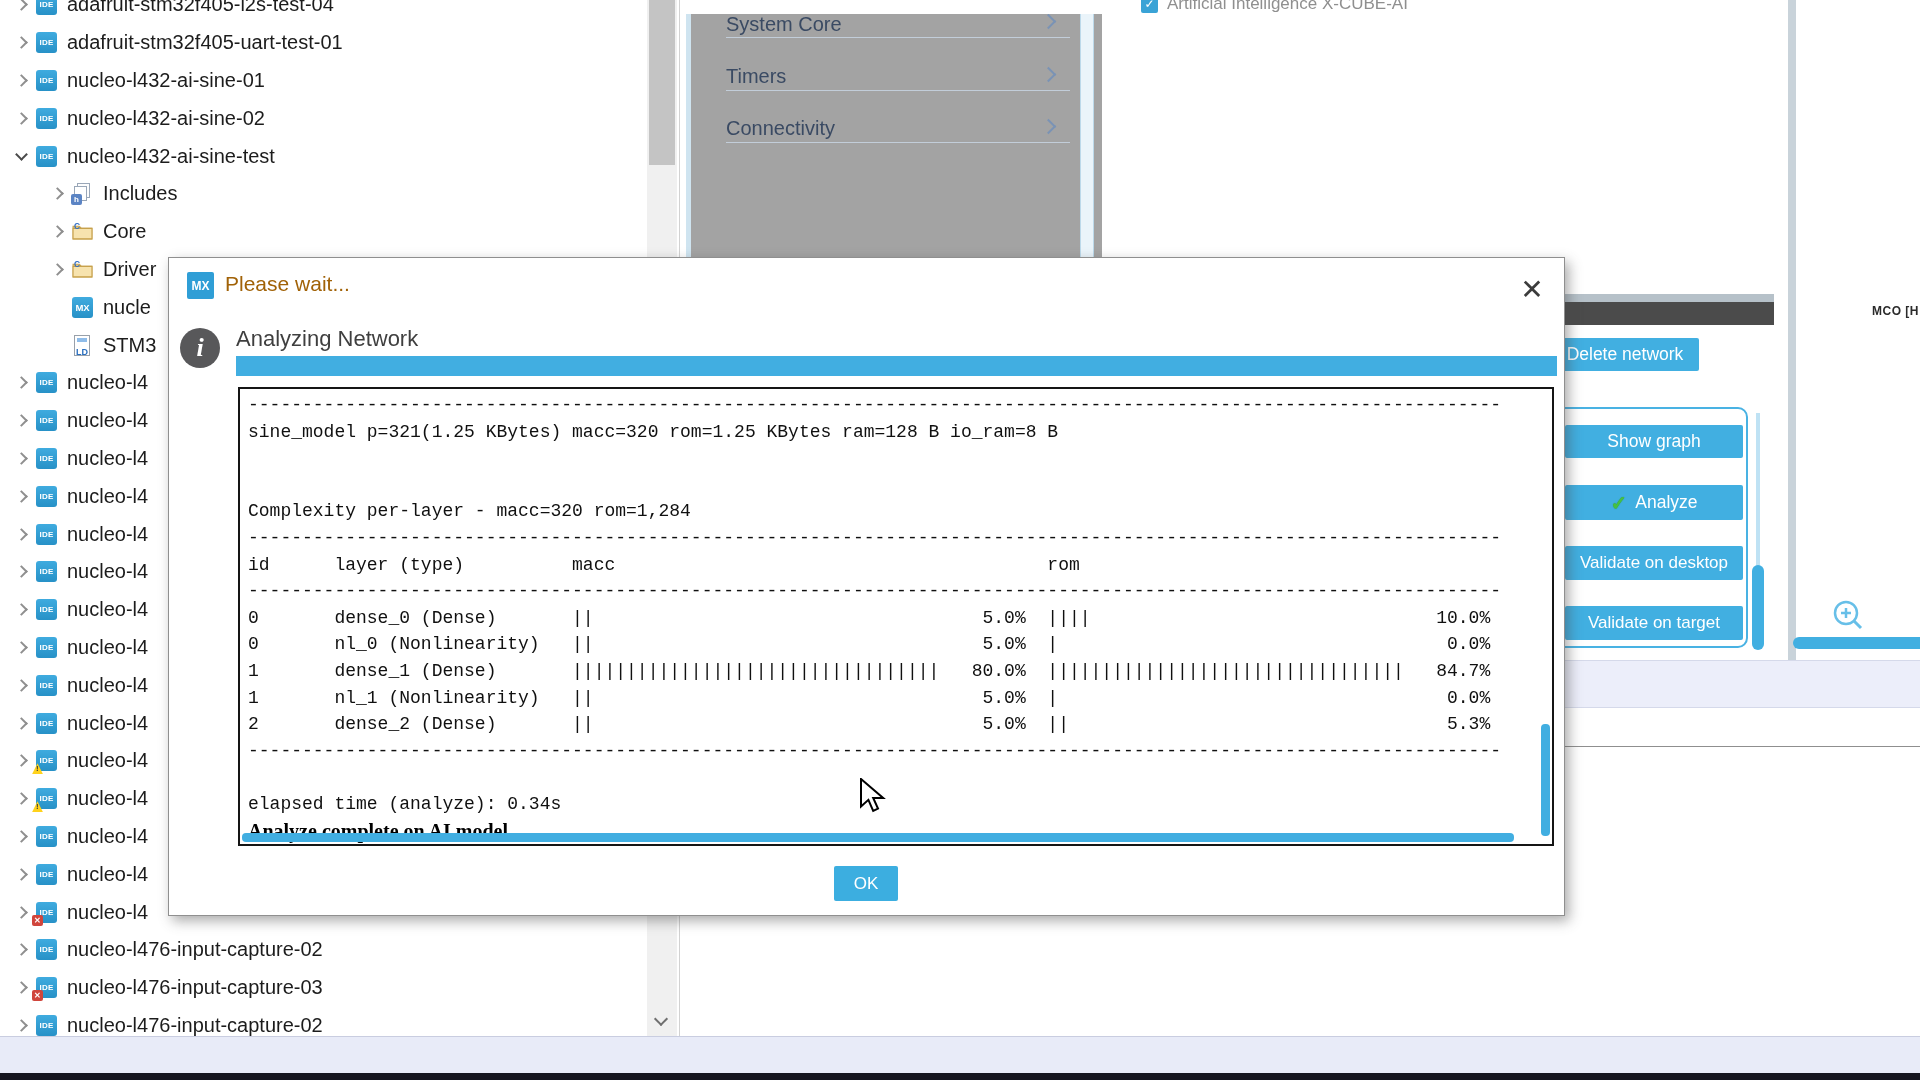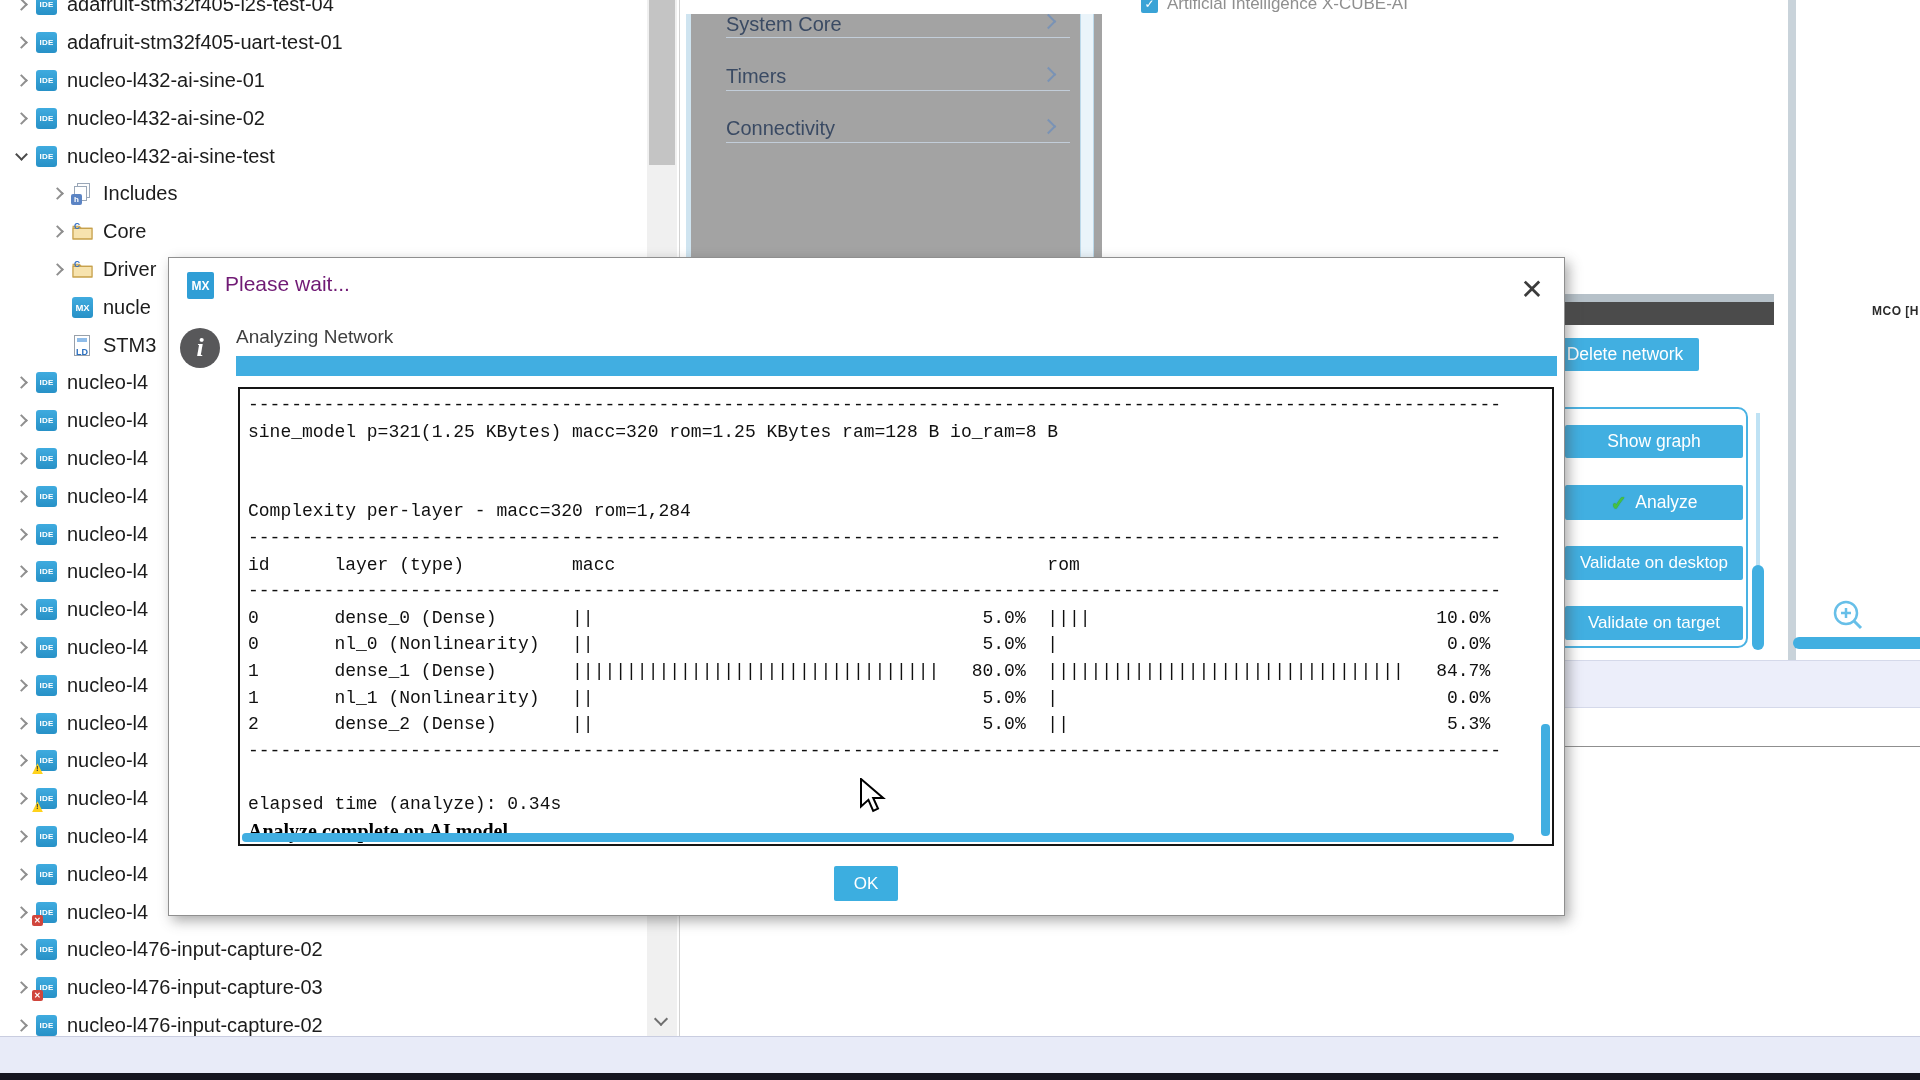--- a/index.html
+++ b/index.html
@@ -87,27 +87,27 @@
   .bottom-strip { position:absolute; left:0; top:1036px; width:1920px; height:37px;
                   background:#e8ebf8; border-top:1px solid #c9cde0; }
   .bottom-bar { position:absolute; left:0; top:1073px; width:1920px; height:7px; background:#15151f; }
 
   
   .dialog { position:absolute; left:168px; top:257px; width:1397px; height:659px; background:#fff;
             border:1px solid #8f8f8f; box-shadow:4px 5px 12px rgba(70,70,70,.45); z-index:10; }
   .dlg-mx { position:absolute; left:18px; top:14px; width:27px; height:27px; background:#2f9ed6;
             border-radius:2px; color:#fff; font-weight:bold; font-size:12px;
             display:flex; align-items:center; justify-content:center; }
-  .dlg-title { position:absolute; left:56px; top:14px; font-size:21px; color:#701a75; }
+  .dlg-title { position:absolute; left:56px; top:14px; font-size:21px; color:#a16207; }
   .dlg-close { position:absolute; left:1344px; top:12px; width:38px; height:38px; display:flex;
                align-items:center; justify-content:center; font-size:28px; font-weight:300; color:#3c3c3c; cursor:default; }
   .dlg-info { position:absolute; left:11px; top:70px; width:40px; height:40px; border-radius:50%;
               background:#58585a; color:#fff; display:flex; align-items:center; justify-content:center;
               font-family:"Liberation Serif",serif; font-weight:bold; font-size:26px; font-style:italic; }
-  .dlg-status { position:absolute; left:67px; top:68px; font-size:19px; color:#3f3f3f; }
+  .dlg-status { position:absolute; left:67px; top:68px; font-size:22px; color:#3f3f3f; }
   .dlg-progress { position:absolute; left:67px; top:98px; width:1321px; height:20px; background:#e8e8e8; }
   .dlg-progress-fill { height:100%; background:#41aee1; }
   .console { position:absolute; left:69px; top:129px; width:1316px; height:459px; background:#fff;
              border:2px solid #151515; overflow:hidden; }
   .console pre { margin:0; padding:3px 0 0 8px; font-family:"Liberation Mono",monospace;
                  font-size:18px; line-height:26.6px; color:#101010; white-space:pre; }
   .console-complete { font-family:"Liberation Serif",serif; font-weight:bold; font-size:20px;
                       line-height:26px; padding-left:8px; color:#000; }
   .console-vthumb { position:absolute; right:2px; top:335px; width:9px; height:112px;
                     background:#41aee1; border-radius:4px; }

